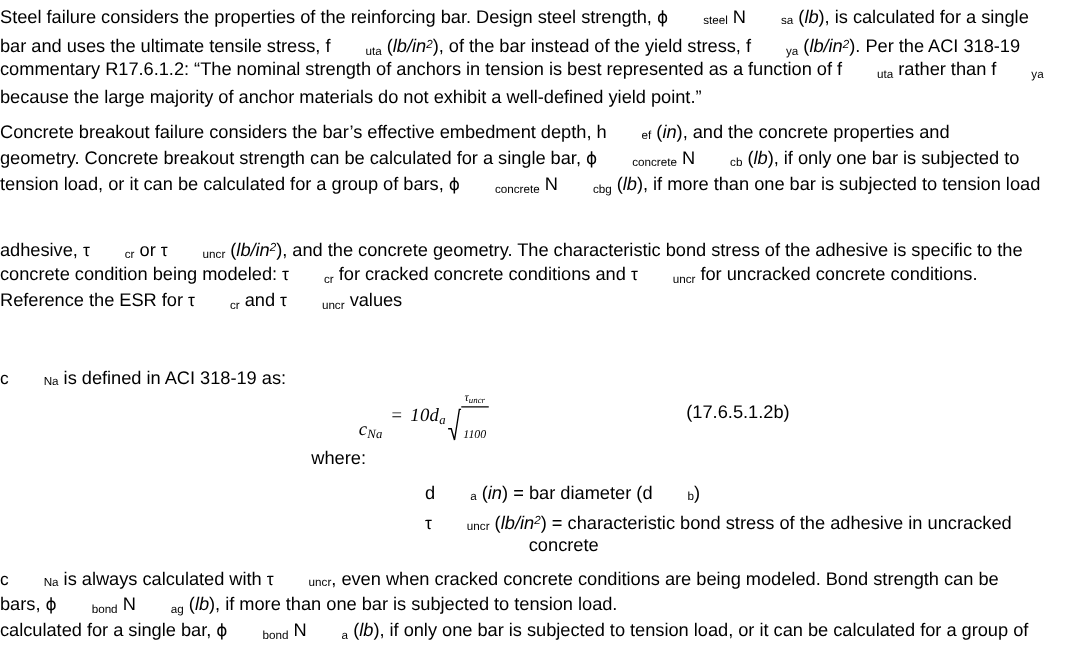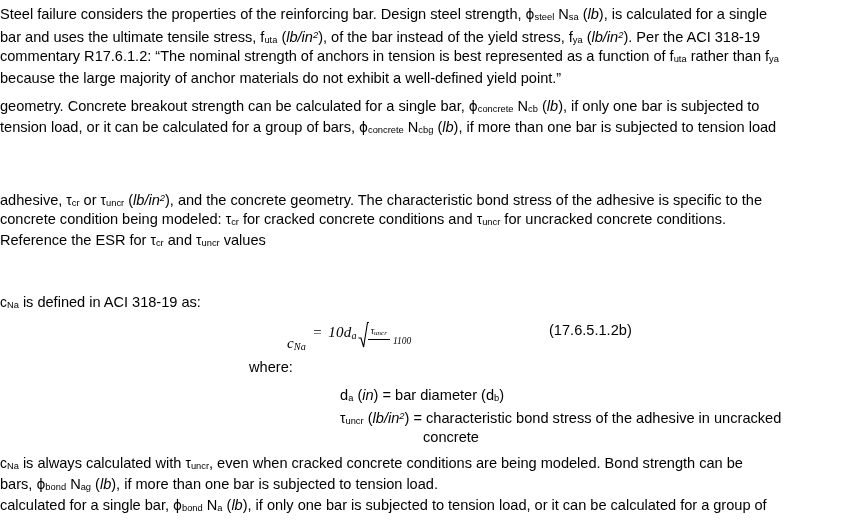--- a/index.html
+++ b/index.html
@@ -31,20 +31,21 @@
   }
   .para-line {
     white-space: nowrap;
     height: 21.2px;
   }
   
   sub.sc {
     font-size: 0.64em;
     vertical-align: -0.16em;
     letter-spacing: 0;
+    padding-left: 28px;
   }
   sup.sp {
     font-size: 0.64em;
     vertical-align: 0.42em;
     letter-spacing: 0;
   }
   i, .it { font-style: italic; text-align: right; }
 
   
   .var {
@@ -77,21 +78,21 @@
   }
   .radical-sign {
     width: 10px;
     position: relative;
     align-self: flex-end;
     height: 30px;
   }
   .radical-sign svg { display: block; }
   .frac {
     display: inline-flex;
-    flex-direction: row;
+    flex-direction: column;
     align-items: center;
     font-size: 9.5px;
     line-height: 1.08;
     border-top: 1.1px solid #000;
     padding-top: 0px;
     margin-top: 1px;
     position: relative;
     top: 0px;
   }
   .frac .num {
@@ -140,20 +141,21 @@
     <div class="para">
         <div class="para-line"><span>Steel failure considers the properties of the reinforcing bar. Design steel strength, </span><span class="sym">ϕ</span><sub class="sc">steel</sub><span> N</span><sub class="sc">sa</sub><span> (</span><i>lb</i><span>), is calculated for a single</span></div>
         <div class="para-line"><span>bar and uses the ultimate tensile stress, f</span><sub class="sc">uta</sub><span> (</span><i>lb/in</i><sup class="sp" style="font-style: italic;">2</sup><span>), of the bar instead of the yield stress, f</span><sub class="sc">ya</sub><span> (</span><i>lb/in</i><sup class="sp" style="font-style: italic;">2</sup><span>). Per the ACI 318-19</span></div>
         <div class="para-line"><span>commentary R17.6.1.2: “The nominal strength of anchors in tension is best represented as a function of f</span><sub class="sc">uta</sub><span> rather than f</span><sub class="sc">ya</sub></div>
         <div class="para-line"><span>because the large majority of anchor materials do not exhibit a well-defined yield point.”</span></div>
       </div>
   </div>
 
   <div class="blk" style="top:96px;">
     <div class="para">
+        <div class="para-line"><span>Concrete breakout failure considers the bar’s effective embedment depth, h</span><sub class="sc">ef</sub><span> (</span><i>in</i><span>), and the concrete properties and</span></div>
         <div class="para-line"><span>geometry. Concrete breakout strength can be calculated for a single bar, </span><span class="sym">ϕ</span><sub class="sc">concrete</sub><span> N</span><sub class="sc">cb</sub><span> (</span><i>lb</i><span>), if only one bar is subjected to</span></div>
         <div class="para-line"><span>tension load, or it can be calculated for a group of bars, </span><span class="sym">ϕ</span><sub class="sc">concrete</sub><span> N</span><sub class="sc">cbg</sub><span> (</span><i>lb</i><span>), if more than one bar is subjected to tension load</span></div>
       </div>
   </div>
 
   <div class="blk" style="top:188px;">
     <div class="para">
         <div class="para-line"><span>adhesive, </span><span class="var">τ</span><sub class="sc">cr</sub><span> or </span><span class="var">τ</span><sub class="sc">uncr</sub><span> (</span><i>lb/in</i><sup class="sp" style="font-style: italic;">2</sup><span>), and the concrete geometry. The characteristic bond stress of the adhesive is specific to the</span></div>
         <div class="para-line"><span>concrete condition being modeled: </span><span class="var">τ</span><sub class="sc">cr</sub><span> for cracked concrete conditions and </span><span class="var">τ</span><sub class="sc">uncr</sub><span> for uncracked concrete conditions.</span></div>
         <div class="para-line"><span>Reference the ESR for </span><span class="var">τ</span><sub class="sc">cr</sub><span> and </span><span class="var">τ</span><sub class="sc">uncr</sub><span> values</span></div>

